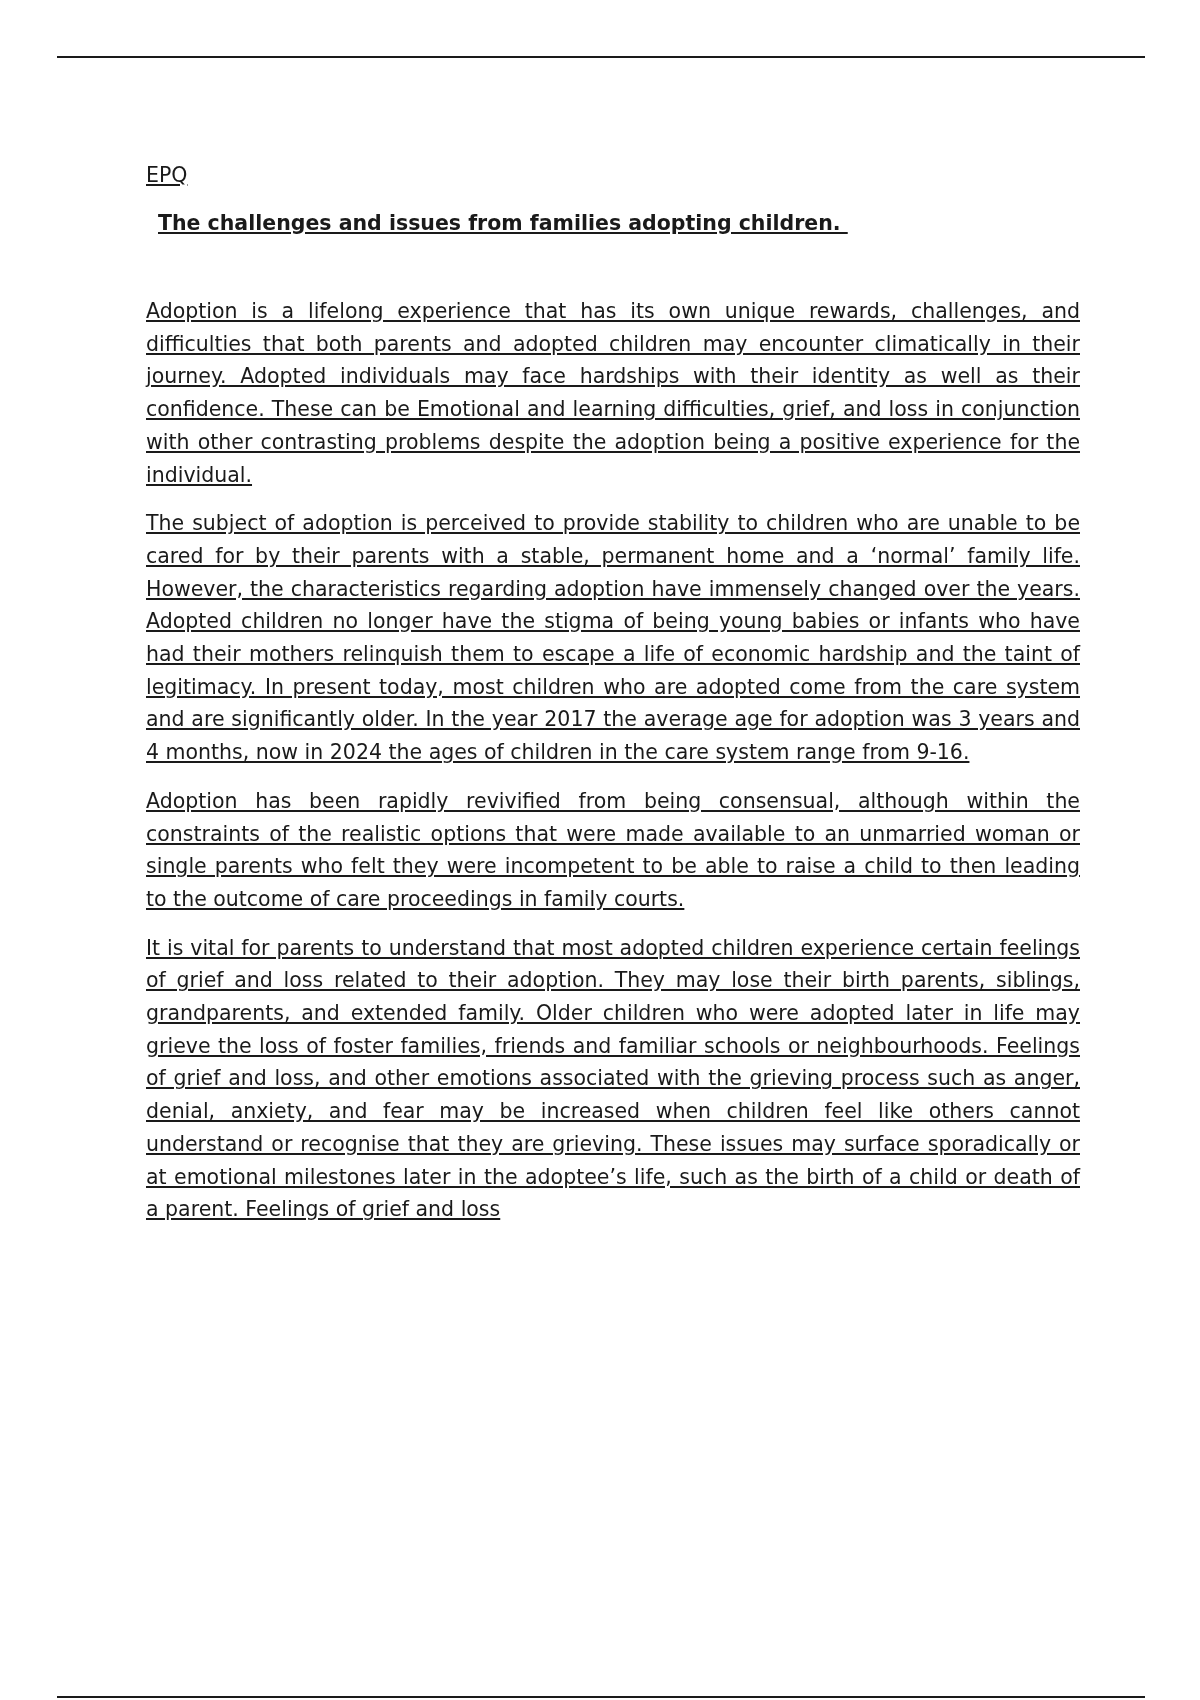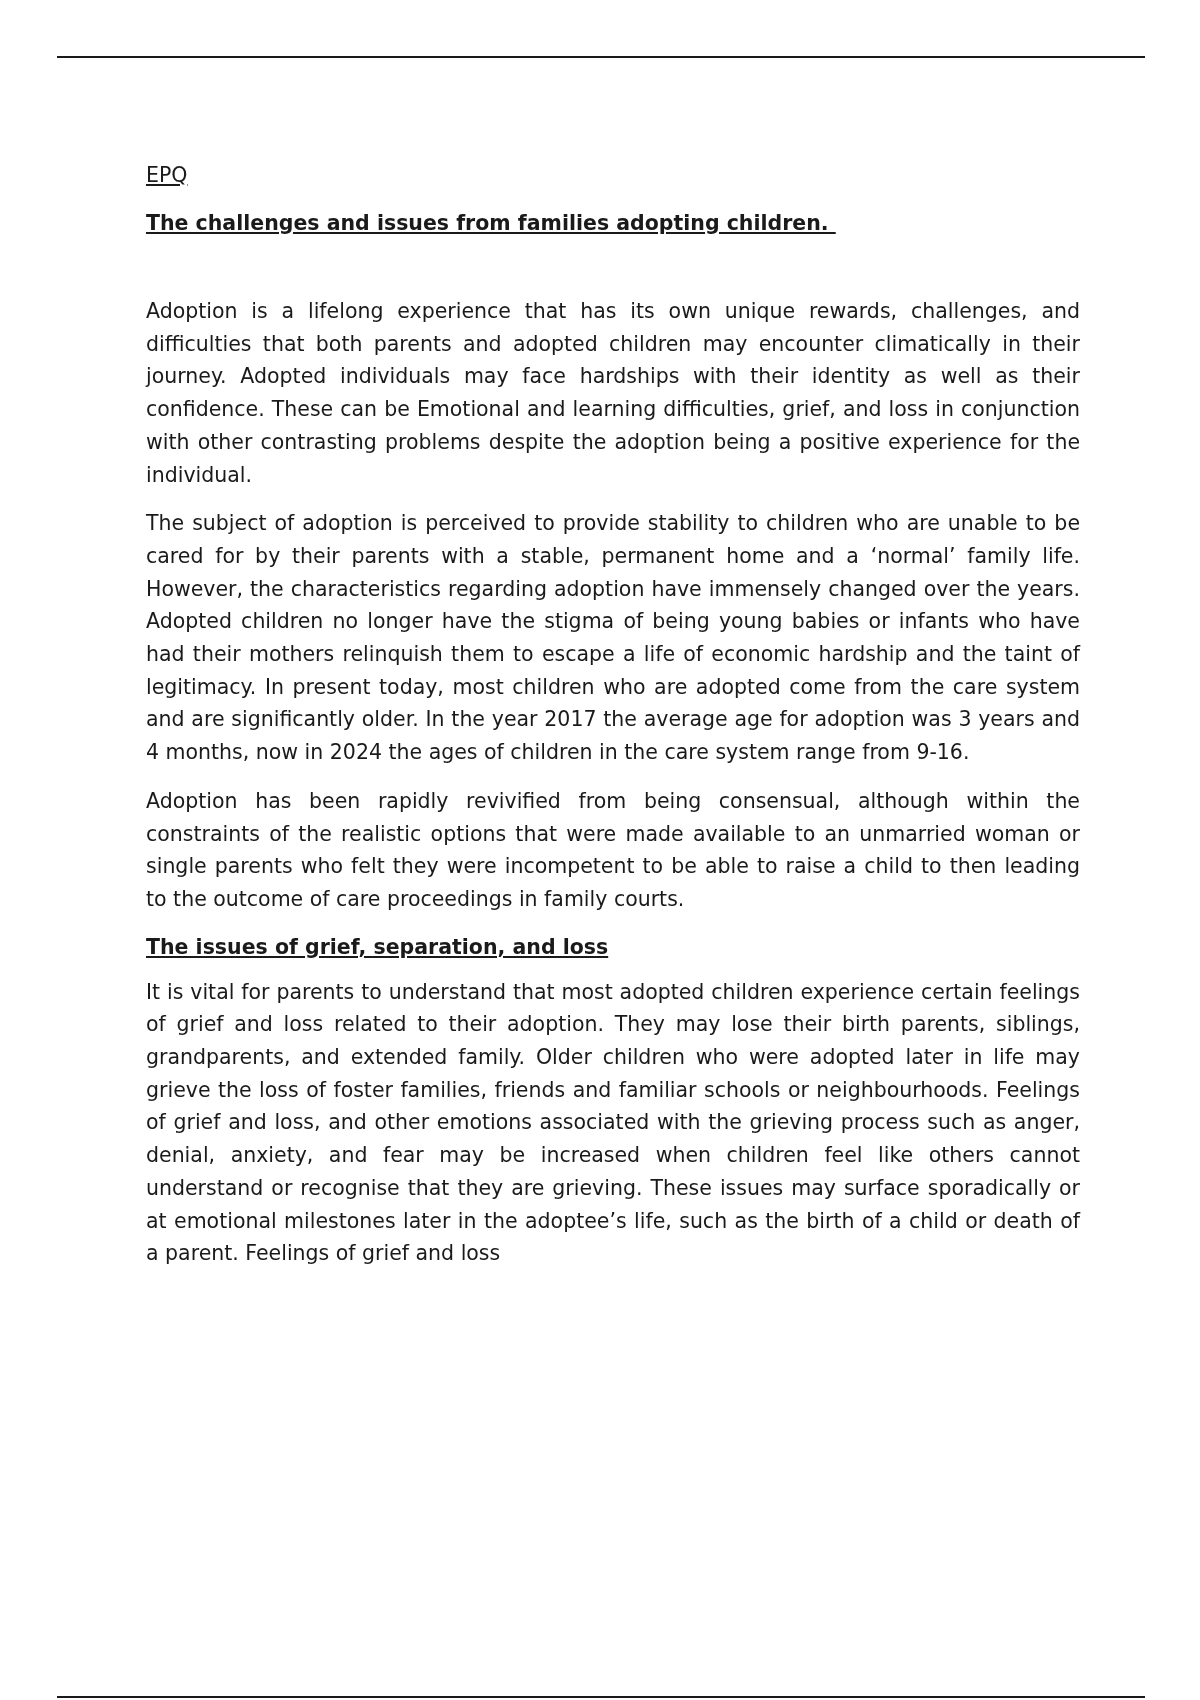--- a/index.html
+++ b/index.html
@@ -33,29 +33,30 @@
     .doc-label {
       font-size: 20.5px;
       text-decoration: underline;
       margin: 0 0 20px 0;
       line-height: 28px;
     }
     .doc-title {
       font-size: 20.5px;
       font-weight: bold;
       text-decoration: underline;
-      margin: 0 0 58px 0;
+      margin: 0 0 58px 12px;
       line-height: 28px;
       white-space: pre;
     }
     .para {
       font-size: 20.5px;
       line-height: 32.7px;
       text-align: justify;
       margin: 0 6px 16px 0;
+      text-decoration: underline;
     }
     .section-heading {
       font-size: 20.5px;
       font-weight: bold;
       text-decoration: underline;
       line-height: 30px;
       margin: 0 0 14px 0;
     }
   </style>
 </head>
@@ -64,17 +65,16 @@
 <div class="rule rule-top"></div>
 
 <div class="content">
   <p class="doc-label">EPQ</p>
   <p class="doc-title">The challenges and issues from families adopting children. </p>
 
   <p class="para">Adoption is a lifelong experience that has its own unique rewards, challenges, and difficulties that both parents and adopted children may encounter climatically in their journey. Adopted individuals may face hardships with their identity as well as their confidence. These can be Emotional and learning difficulties, grief, and loss in conjunction with other contrasting problems despite the adoption being a positive experience for the individual.</p>
   <p class="para">The subject of adoption is perceived to provide stability to children who are unable to be cared for by their parents with a stable, permanent home and a ‘normal’ family life. However, the characteristics regarding adoption have immensely changed over the years. Adopted children no longer have the stigma of being young babies or infants who have had their mothers relinquish them to escape a life of economic hardship and the taint of legitimacy. In present today, most children who are adopted come from the care system and are significantly older. In the year 2017 the average age for adoption was 3 years and 4 months, now in 2024 the ages of children in the care system range from 9-16.</p>
   <p class="para">Adoption has been rapidly revivified from being consensual, although within the constraints of the realistic options that were made available to an unmarried woman or single parents who felt they were incompetent to be able to raise a child to then leading to the outcome of care proceedings in family courts.</p>
 
-  <p class="section-heading">The issues of grief, separation, and loss</p>
   <p class="para">It is vital for parents to understand that most adopted children experience certain feelings of grief and loss related to their adoption. They may lose their birth parents, siblings, grandparents, and extended family. Older children who were adopted later in life may grieve the loss of foster families, friends and familiar schools or neighbourhoods. Feelings of grief and loss, and other emotions associated with the grieving process such as anger, denial, anxiety, and fear may be increased when children feel like others cannot understand or recognise that they are grieving. These issues may surface sporadically or at emotional milestones later in the adoptee’s life, such as the birth of a child or death of a parent. Feelings of grief and loss</p>
 </div>
 
 <div class="rule rule-bottom"></div>
 
 </body></html>

